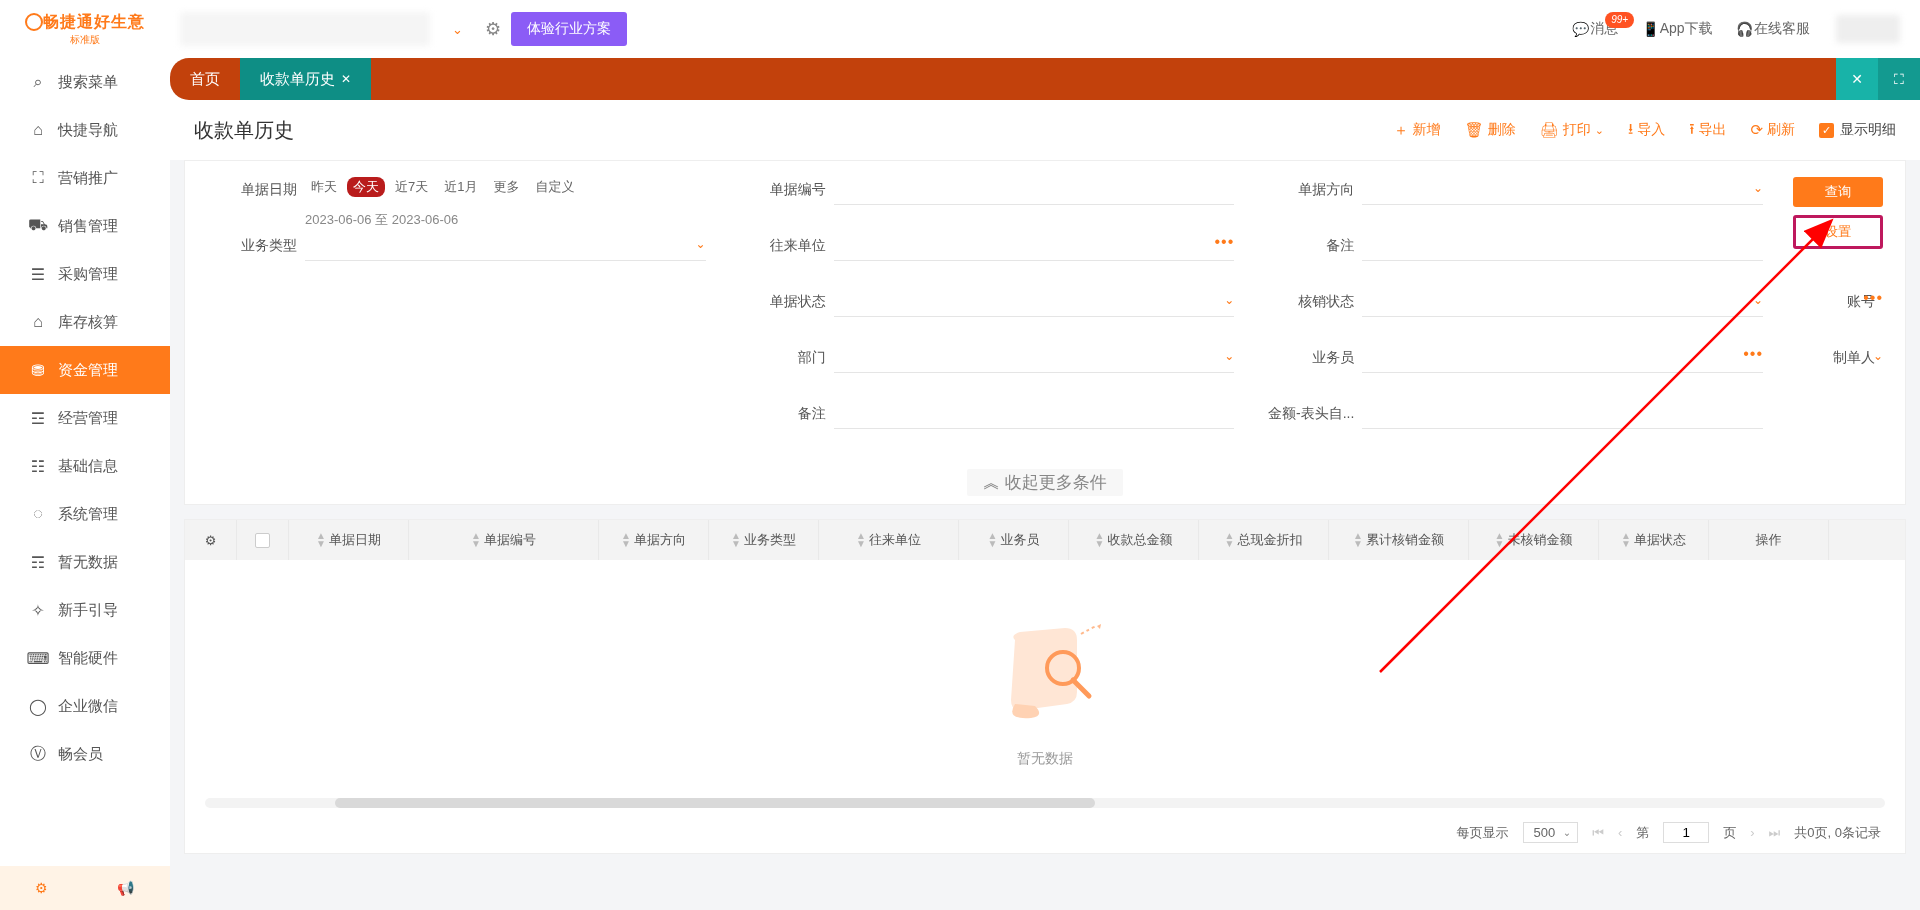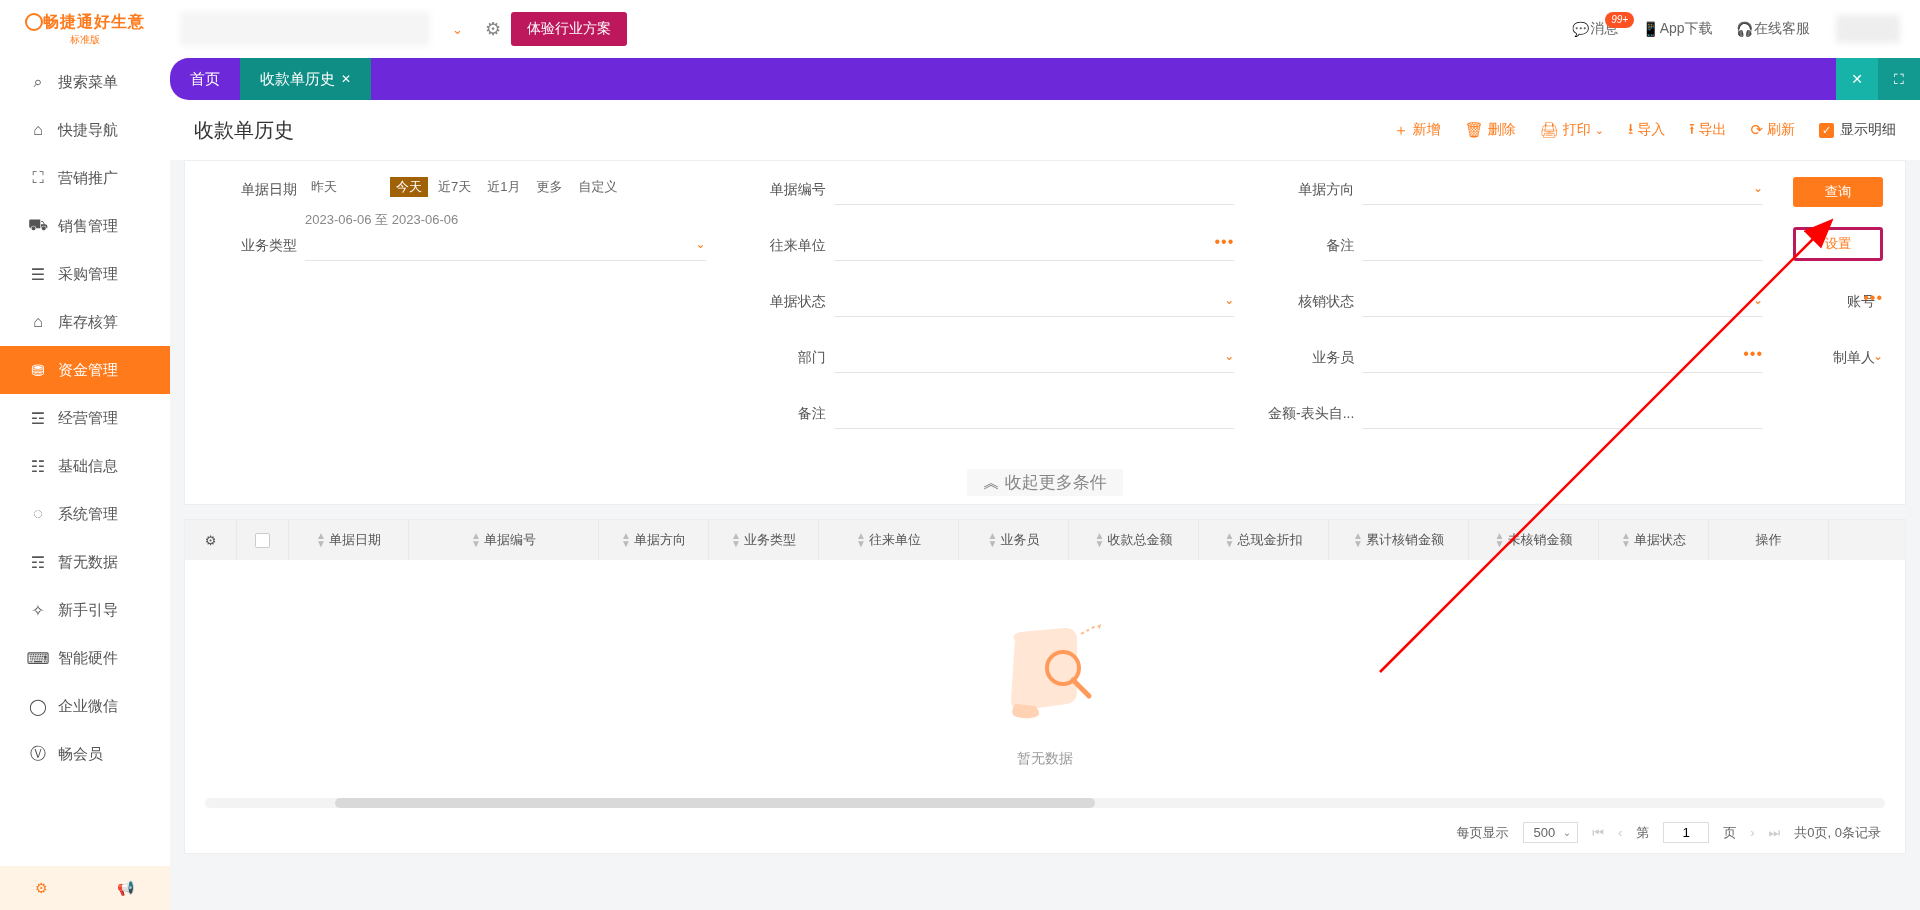--- a/index.html
+++ b/index.html
@@ -7,35 +7,35 @@
 
 
 .top-header { height: 58px; display: flex; align-items: center; padding: 0 20px 0 0; background: #fff; }
 .logo-area { width: 170px; display: flex; flex-direction: column; align-items: center; justify-content: center; }
 .logo-main { color: #ff7a1a; font-weight: bold; font-size: 16px; letter-spacing: 1px; display:flex; align-items:center; }
 .logo-icon { width:18px; height:18px; border-radius:50%; border:2px solid #ff7a1a; position:relative; }
 .logo-sub { color: #ff7a1a; font-size: 10px; }
 .company-slot { width: 250px; height: 34px; background: #f5f5f5; margin: 0 10px; border-radius: 2px; filter: blur(3px);}
 .chev-down { color: #ff7a1a; margin: 0 12px; font-size: 13px; }
 .gear-btn { color: #888; font-size: 18px; margin: 0 10px; cursor: pointer; }
-.exp-btn { background: #be185d; color: #fff; border: none; padding: 8px 16px; border-radius: 3px; font-size: 14px; cursor: pointer; }
+.exp-btn { background: #8b5cf6; color: #fff; border: none; padding: 8px 16px; border-radius: 3px; font-size: 14px; cursor: pointer; }
 .header-spacer { flex: 1; }
 .hd-item { display: flex; align-items: center; color: #666; margin: 0 12px; cursor: pointer; position: relative; font-size: 14px; }
 .hd-badge { position: absolute; top: -8px; right: -16px; background: #ff5222; color: #fff; border-radius: 9px; padding: 0 6px; font-size: 10px; line-height: 16px; font-style: italic; }
 .avatar-slot { width: 64px; height: 28px; background: #eee; border-radius: 2px; margin-left: 14px; filter: blur(3px);}
 
 
 .sidebar { position: absolute; top: 58px; left: 0; width: 170px; height: calc(100% - 58px); background: #fff; }
 .side-item { display: flex; align-items: center; height: 48px; padding-left: 28px; color: #555; cursor: pointer; font-size: 15px; }
 .side-item.active { background: #ff7a1a; color: #fff; }
 .side-icon { width: 20px; display: inline-flex; justify-content:center; margin-right: 10px; font-size: 16px; }
 .sidebar-footer { position: absolute; bottom: 0; left: 0; width: 170px; height: 44px; background: #fff3e6; display: flex; align-items: center; justify-content: space-around; color: #ff7a1a; }
 
 
-.tabs-row { position: absolute; top: 58px; left: 170px; right: 0; height: 42px; background: #6d28d9; display: flex; align-items: stretch; border-radius: 19px; }
+.tabs-row { position: absolute; top: 58px; left: 170px; right: 0; height: 42px; background: #c2410c; display: flex; align-items: stretch; border-radius: 19px; }
 .tab { padding: 0 20px; color: #fff; display: flex; align-items: center; cursor: pointer; font-size: 15px; }
 .tab.active { background: #0e8e85; }
 .tab-close { margin-left: 6px; font-size: 12px; }
 .tabs-spacer { flex: 1; }
 .tab-action { width: 42px; display: flex; align-items: center; justify-content: center; color: #fff; cursor: pointer;}
 .tab-action.close { background: #18b3a8; }
 .tab-action.full { background: #139a90; }
 
 
 .main { position: absolute; top: 100px; left: 170px; right: 0; bottom: 0; background: #f4f5f7; padding: 0; }
@@ -49,27 +49,27 @@
 .tool.show-detail .cb{ width:15px; height:15px; background:#ff7a1a; border-radius:2px; margin-right:6px; display:inline-flex; align-items:center; justify-content:center; color:#fff; font-size:11px;}
 
 
 .panel { background: #fff; margin: 0 14px; border: 1px solid #eee; position:relative; }
 .filter-grid { display: grid; grid-template-columns: 1fr 1fr 1fr 90px; gap: 0 30px; padding: 16px 22px 8px; }
 .filter-row { display: flex; align-items: flex-start; height: 56px; }
 .f-label { width: 98px; text-align: right; color: #555; padding-top: 4px; padding-right: 8px; }
 .f-body { flex: 1; position: relative; }
 .date-tags { display:flex; gap:4px; align-items:center; flex-wrap: nowrap; white-space: nowrap; }
 .date-tag { color: #666; padding: 1px 6px; cursor:pointer; font-size:13px;}
-.date-tag.active { background:#a16207; color:#fff; border-radius:0;margin-left:43px; }
+.date-tag.active { background:#b91c1c; color:#fff; border-radius:8px; }
 .date-range { color:#888; font-size:13px; margin-top:14px;}
 .f-input { width:100%; border:none; border-bottom:1px solid #e5e5e5; height:28px; outline:none; background:transparent;}
 .f-select { position:relative; border-bottom:1px solid #e5e5e5; height:28px;}
 .f-caret { position:absolute; right:0; top:4px; color:#ff7a1a; font-size:12px;}
 .f-dots { position:absolute; right:0; top:0; color:#ff7a1a; font-size:16px; letter-spacing:1px;}
-.side-btns { grid-column: 4; grid-row: 1 / span 2; display:flex; flex-direction:column; gap:20px; }
+.side-btns { grid-column: 4; grid-row: 1 / span 2; display:flex; flex-direction:column; gap:8px; }
 .btn-primary { background:#ff7a1a; color:#fff; border:none; padding:6px 20px; border-radius:3px; cursor:pointer;}
 .btn-settings { background:#fff; color:#ff7a1a; border:3px solid #be185d; padding:5px 20px; border-radius:3px; cursor:pointer;}
 .collapse-bar { text-align:center; padding:4px 0 8px; color:#888; cursor:pointer; font-size:17px; background:#fff;}
 .collapse-inner { display:inline-block; background:#f7f7f7; padding:2px 16px; border-radius:2px;}
 
 
 .table-wrap { background:#fff; margin: 14px 14px 0; border:1px solid #eee; padding-bottom:10px;}
 .thead { display:flex; background:#f3f3f3; height:40px; align-items:center; color:#555; font-size:13px;}
 .th { border-right:1px solid #e9e9e9; height:100%; display:flex; align-items:center; justify-content:center; position:relative; padding: 0 4px;}
 .th.gear { width:52px;}

